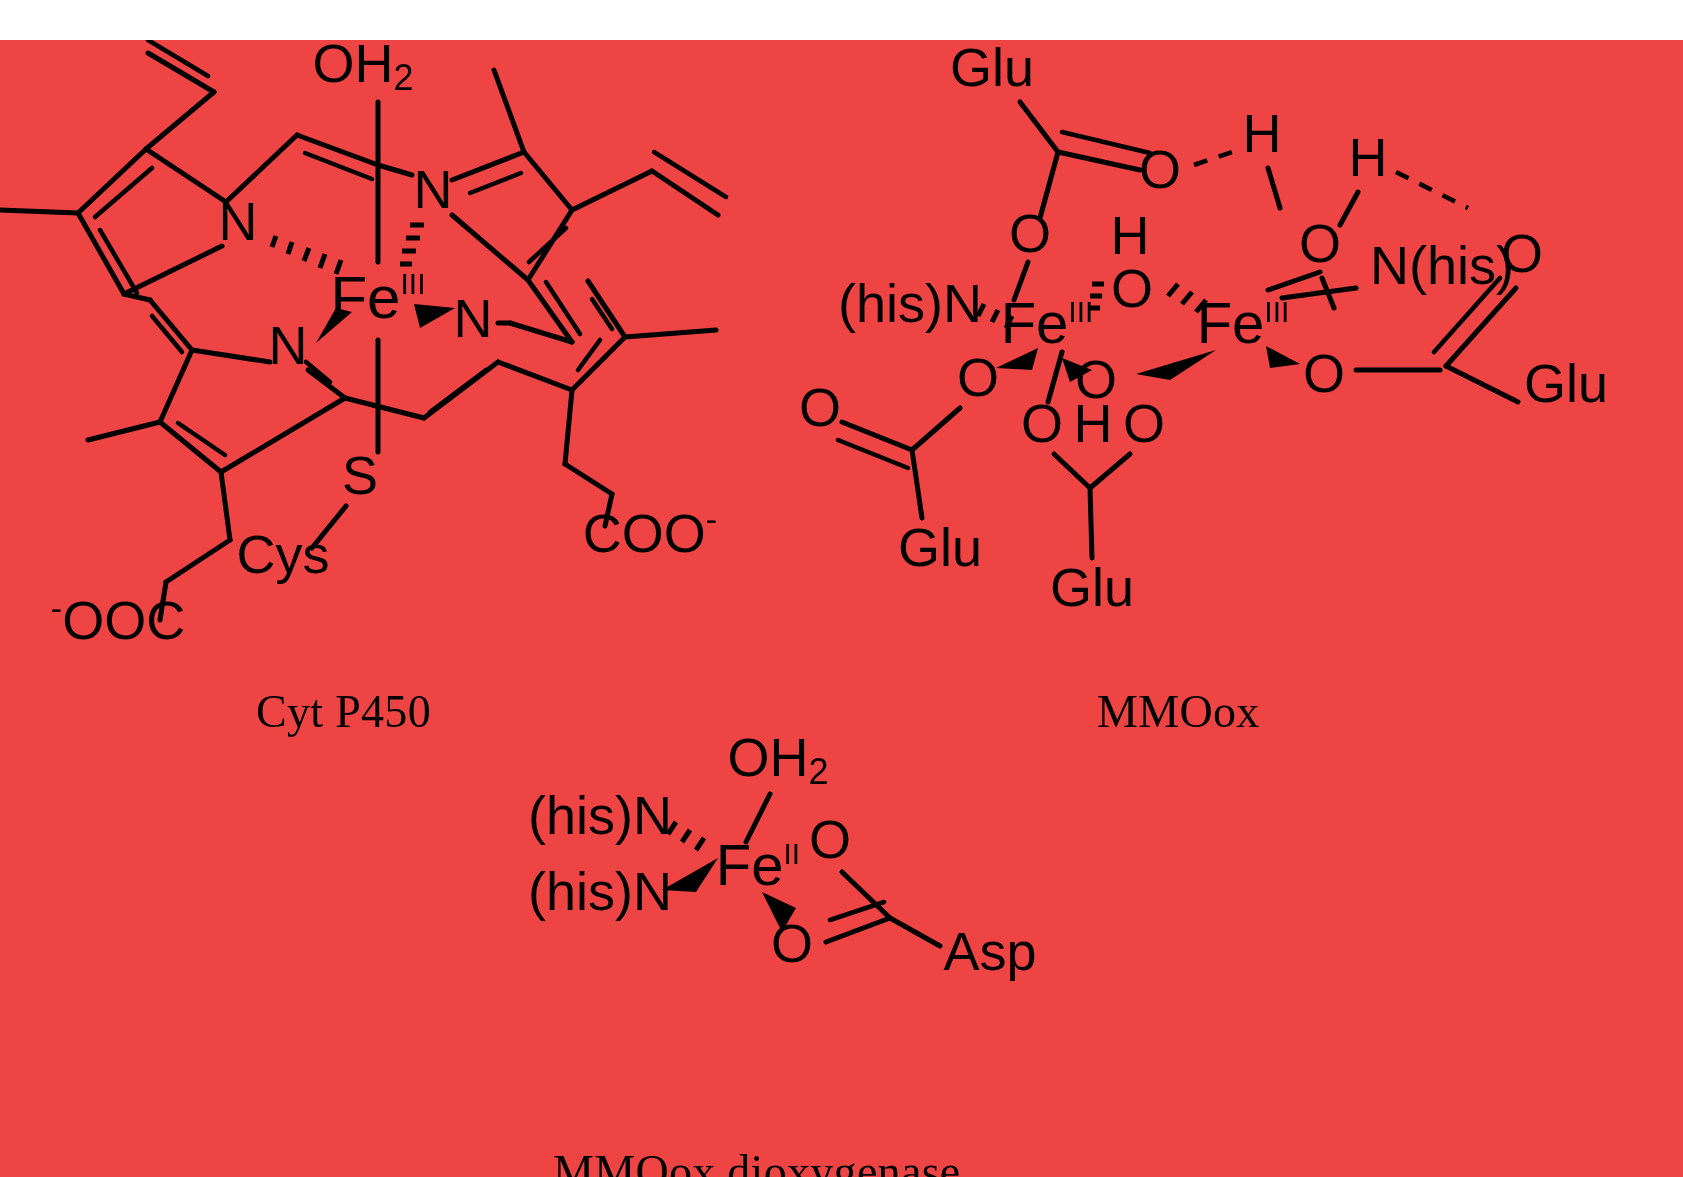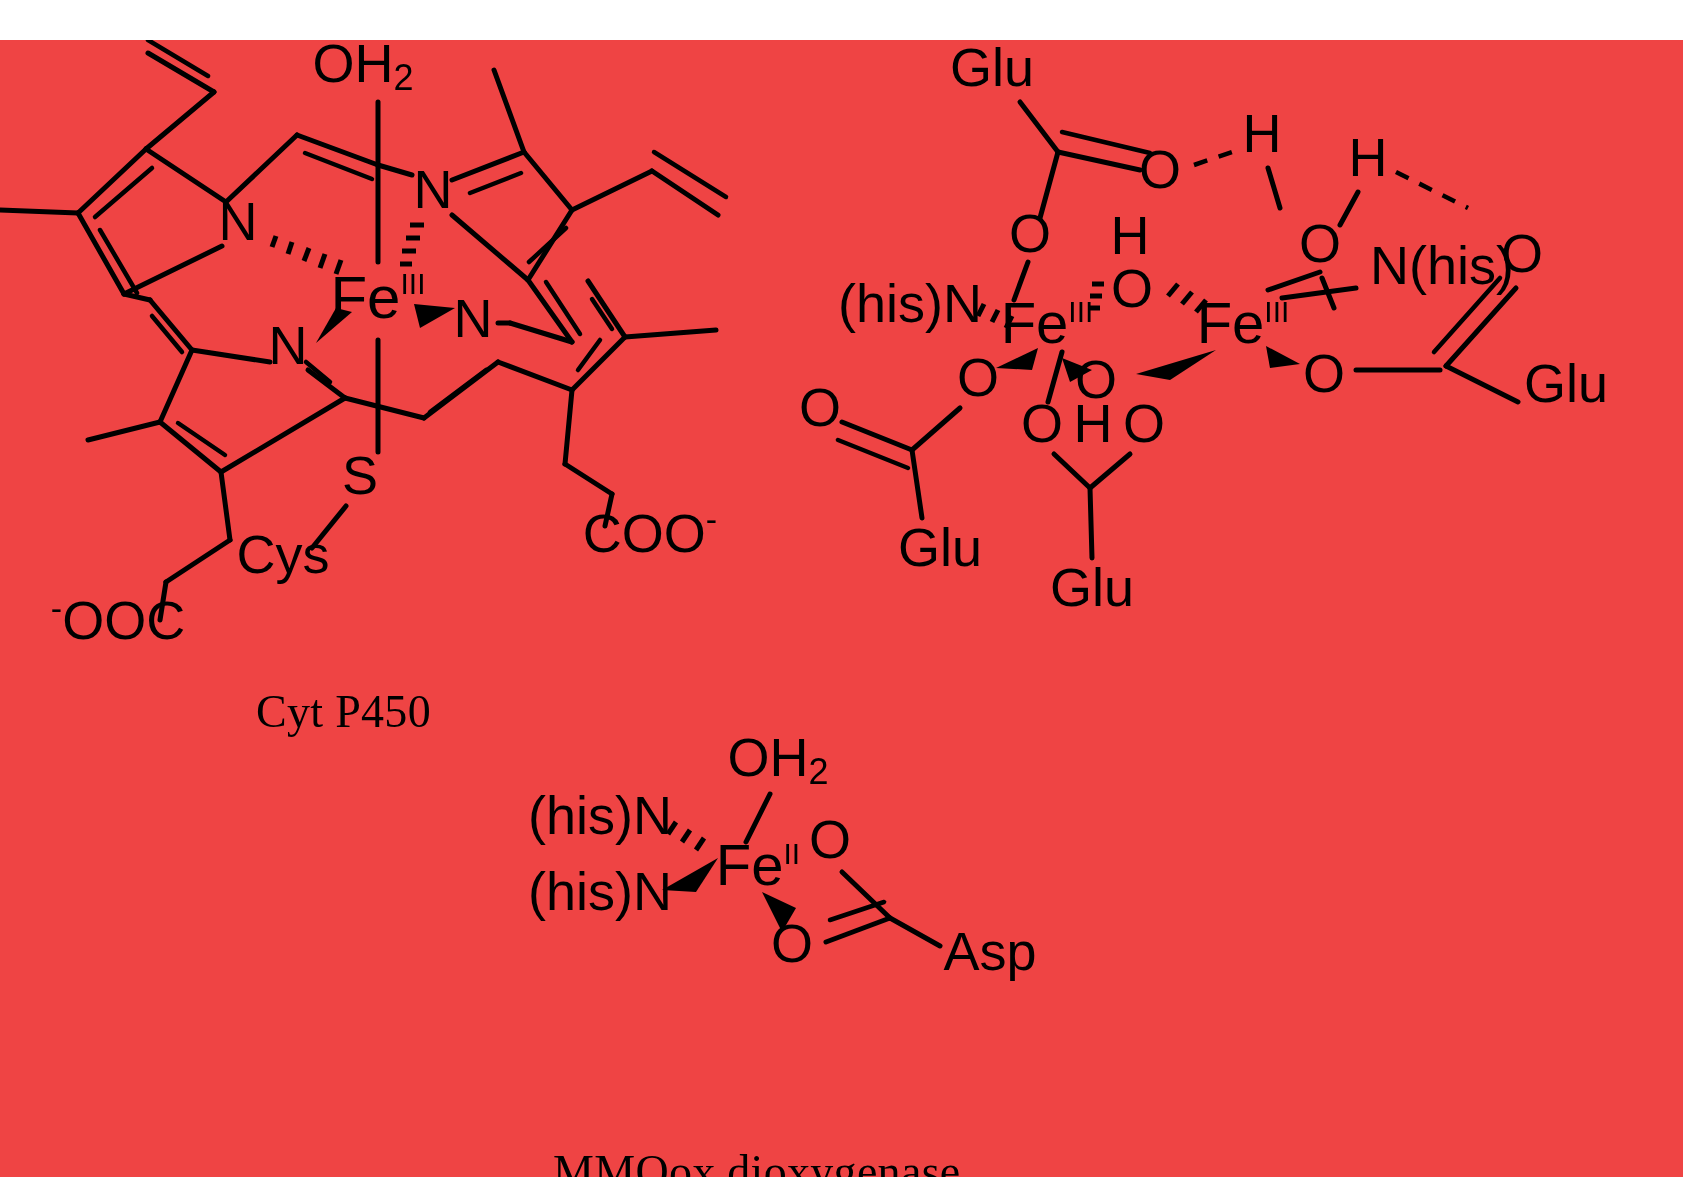--- a/index.html
+++ b/index.html
@@ -296,20 +296,21 @@
     <polygon class="wedge" points="466,306 500,324 470,328"></polygon>
     <text class="atom" x="524" y="338">O</text>
     <line class="bond" x1="556" y1="330" x2="640" y2="330"></line>
     <text class="atom" x="722" y="218">O</text>
     <line class="bond" x1="716" y1="248" x2="646" y2="326"></line>
     <line class="bond-thin" x1="700" y1="238" x2="634" y2="312"></line>
     <line class="bond" x1="646" y1="326" x2="718" y2="362"></line>
     <text class="atom" x="766" y="348">Glu</text>
   </svg>
 
+  <div class="caption" style="left:1097px; top:645px;">MMOox</div>
 
   <svg class="struct" style="left:500px; top:690px;" width="620" height="300" viewBox="0 0 620 300">
 
     <text class="atom" x="278" y="32">
       <tspan>OH</tspan><tspan class="sub" dy="12">2</tspan>
     </text>
     <line class="bond" x1="270" y1="64" x2="246" y2="112"></line>
 
     <text class="atom" x="100" y="90">(his)N</text>
     <g class="hash">

